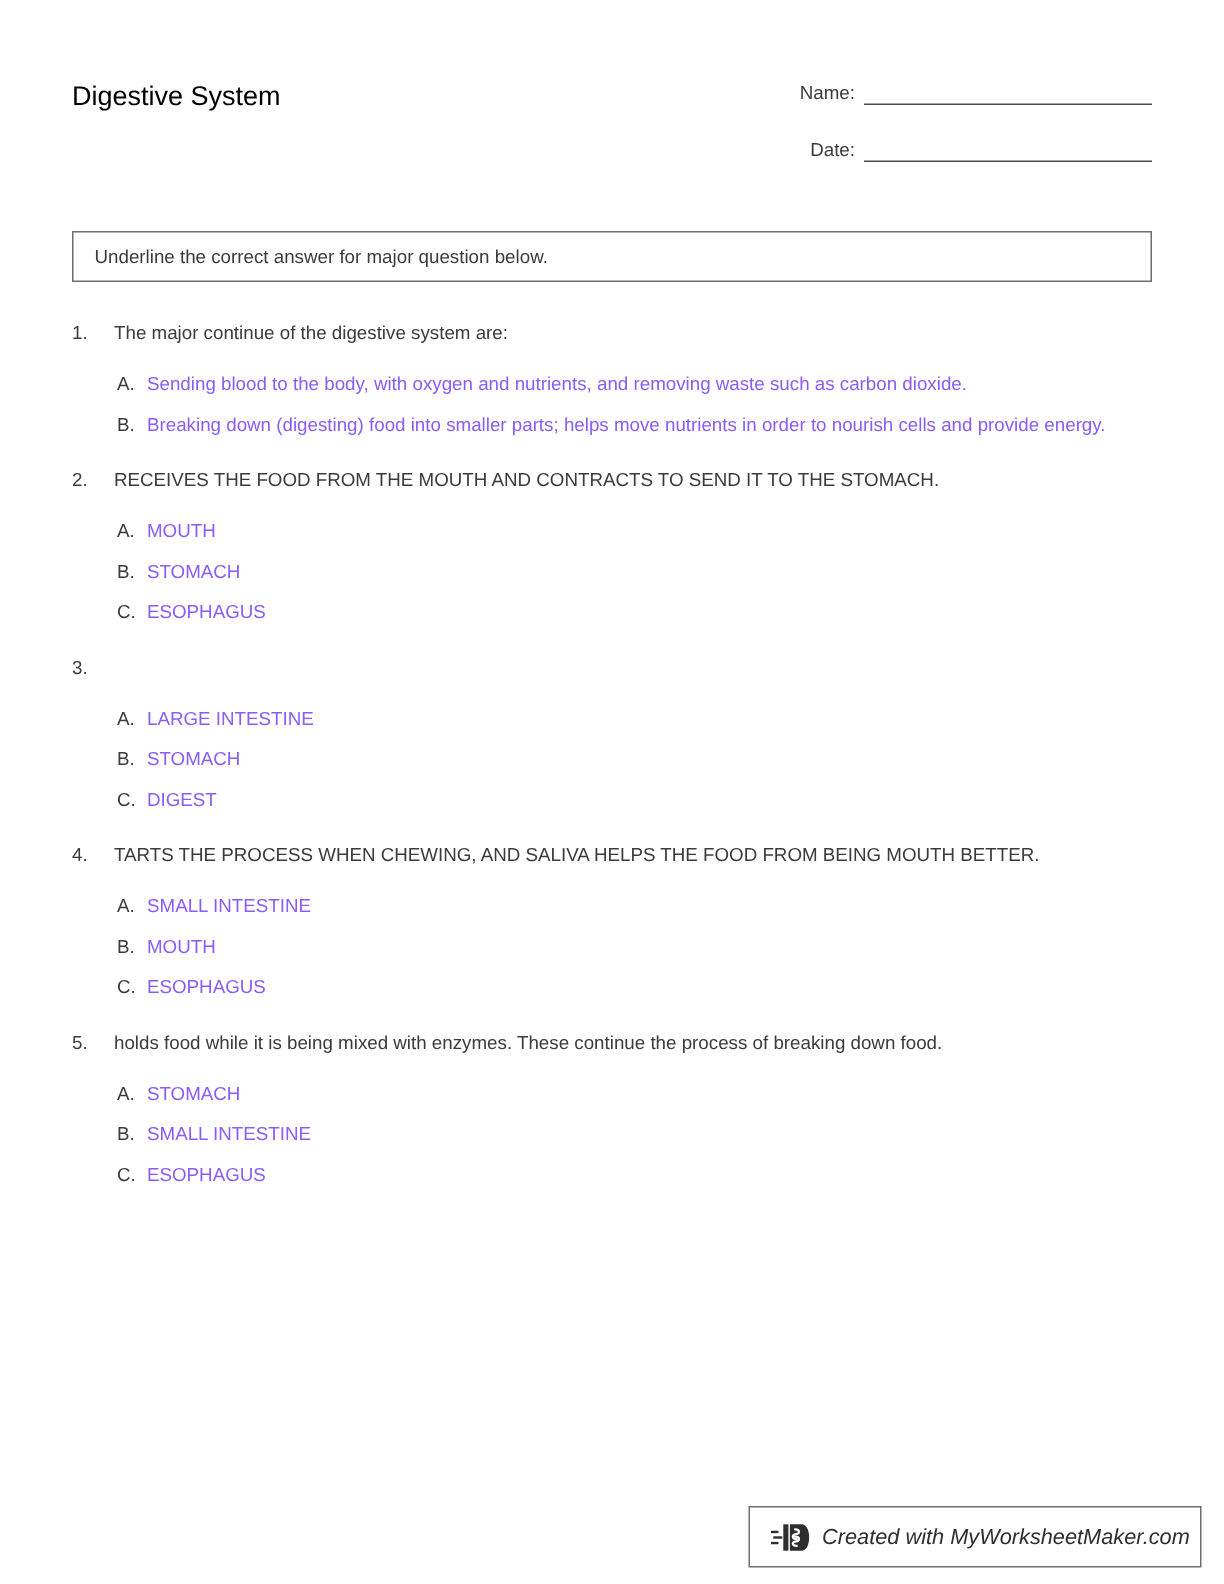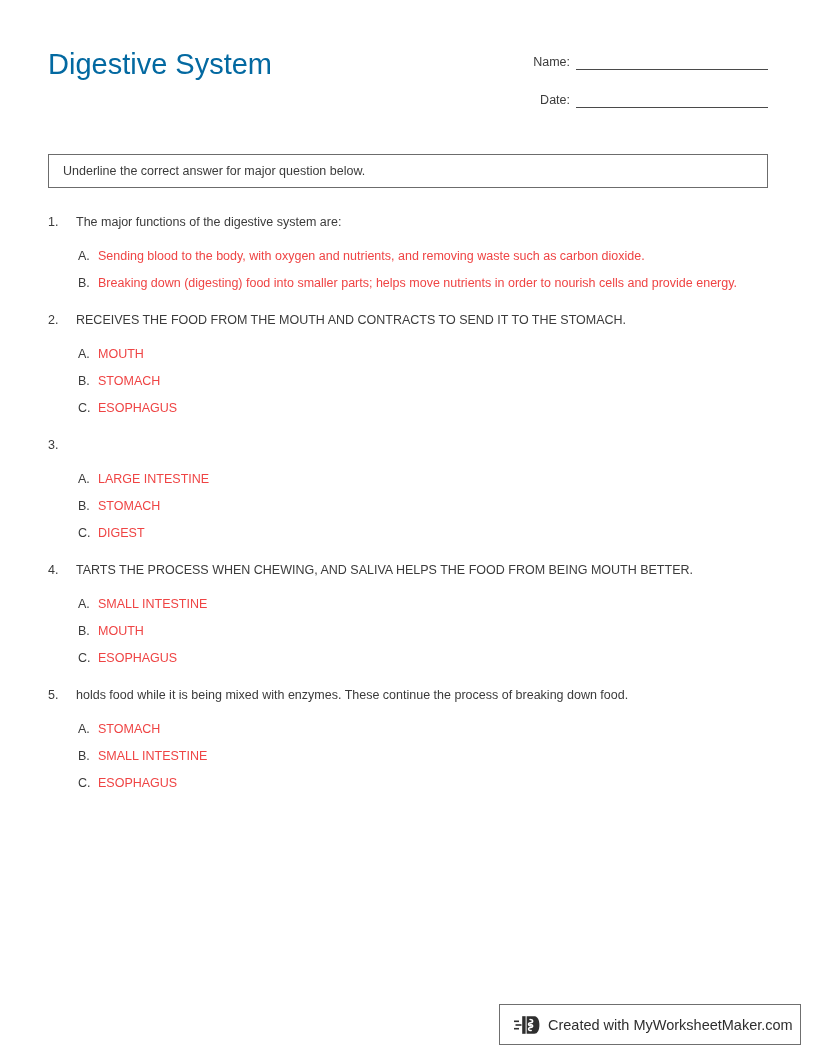--- a/index.html
+++ b/index.html
@@ -26,24 +26,24 @@
     position: absolute;
     left: 0;
     top: 0;
     width: 816px;
     height: 130px;
   }
   #worksheet-title {
     position: absolute;
     left: 48px;
     top: 48px;
-    font-size: 29px;
+    font-size: 18px;
     line-height: 32px;
     font-weight: 400;
-    color: #0369a1;
+    color: #000000;
     white-space: nowrap;
   }
   .field-row {
     position: absolute;
     display: flex;
     align-items: flex-end;
     height: 20px;
   }
   #name-row { left: 440px; top: 50px; width: 328px; }
   #date-row { left: 440px; top: 88px; width: 328px; }
@@ -133,36 +133,37 @@
     line-height: 17px;
     color: #3b3b3b;
   }
   .opt-letter.vcenter {
     align-self: center;
   }
   .opt-text {
     flex: 1 1 auto;
     font-size: 12.5px;
     line-height: 17px;
-    color: #ef4444;
+    color: #8b5cf6;
     max-width: 660px;
   }
 
   
   #footer-badge {
     position: absolute;
     left: 499px;
     top: 1004px;
     width: 302px;
     height: 41px;
     border: 1.3px solid #6f6f6f;
     box-sizing: border-box;
     display: flex;
     align-items: center;
     background: #ffffff;
+    font-style: italic;
   }
   #footer-logo {
     flex: 0 0 auto;
     margin-left: 14px;
     margin-right: 8px;
     width: 26px;
     height: 24px;
     display: block;
   }
   #footer-text {
@@ -192,21 +193,21 @@
   </div>
 
   <div id="instruction-box">
     <span id="instruction-text">Underline the correct answer for major question below.</span>
   </div>
 
   <div id="questions">
       <div class="question-block">
         <div class="question-line">
           <span class="q-number">1.</span>
-          <span class="q-text">The major functions of the digestive system are:</span>
+          <span class="q-text">The major continue of the digestive system are:</span>
         </div>
         <div class="options">
           <div class="option-row">
             <span class="opt-letter vcenter">A.</span>
             <span class="opt-text">Sending blood to the body, with oxygen and nutrients, and removing waste such as carbon dioxide.</span>
           </div>
           <div class="option-row">
             <span class="opt-letter vcenter">B.</span>
             <span class="opt-text">Breaking down (digesting) food into smaller parts; helps move nutrients in order to nourish cells and provide energy.</span>
           </div>

